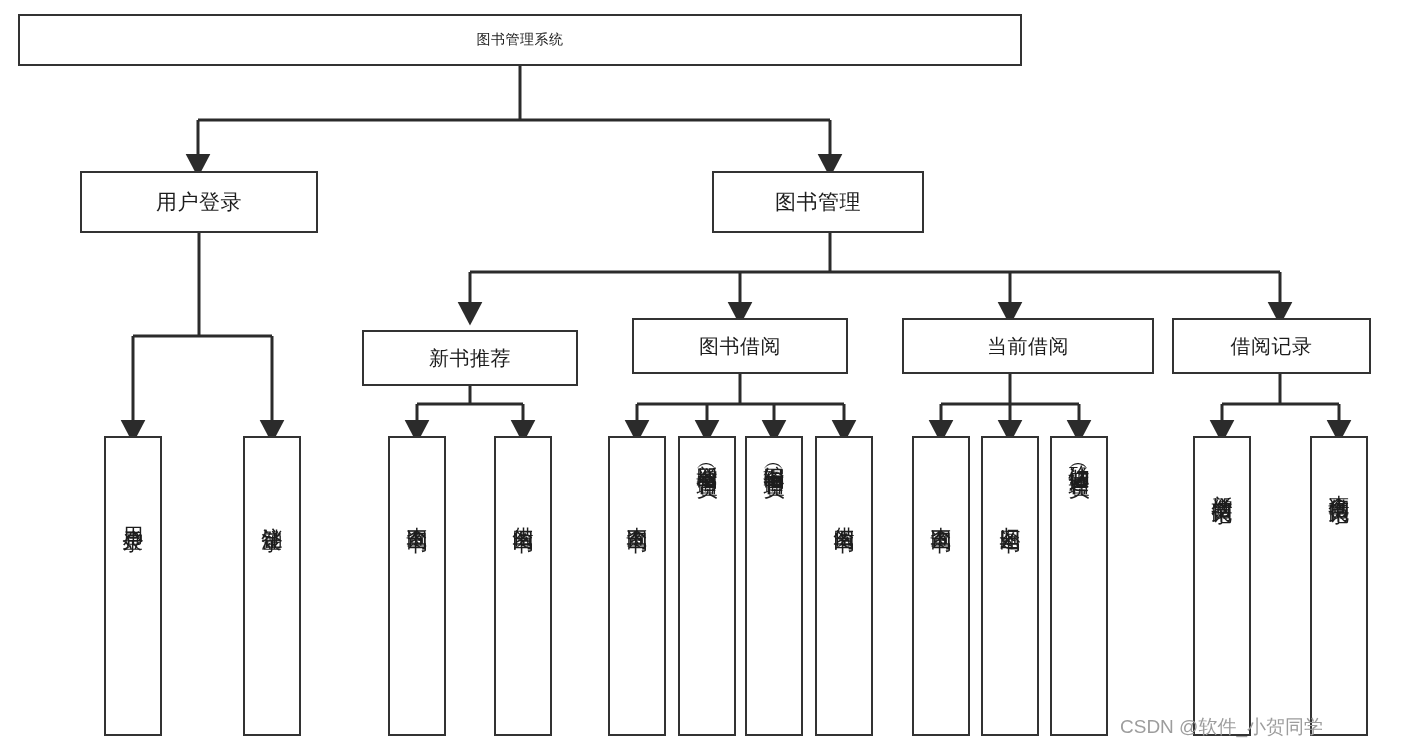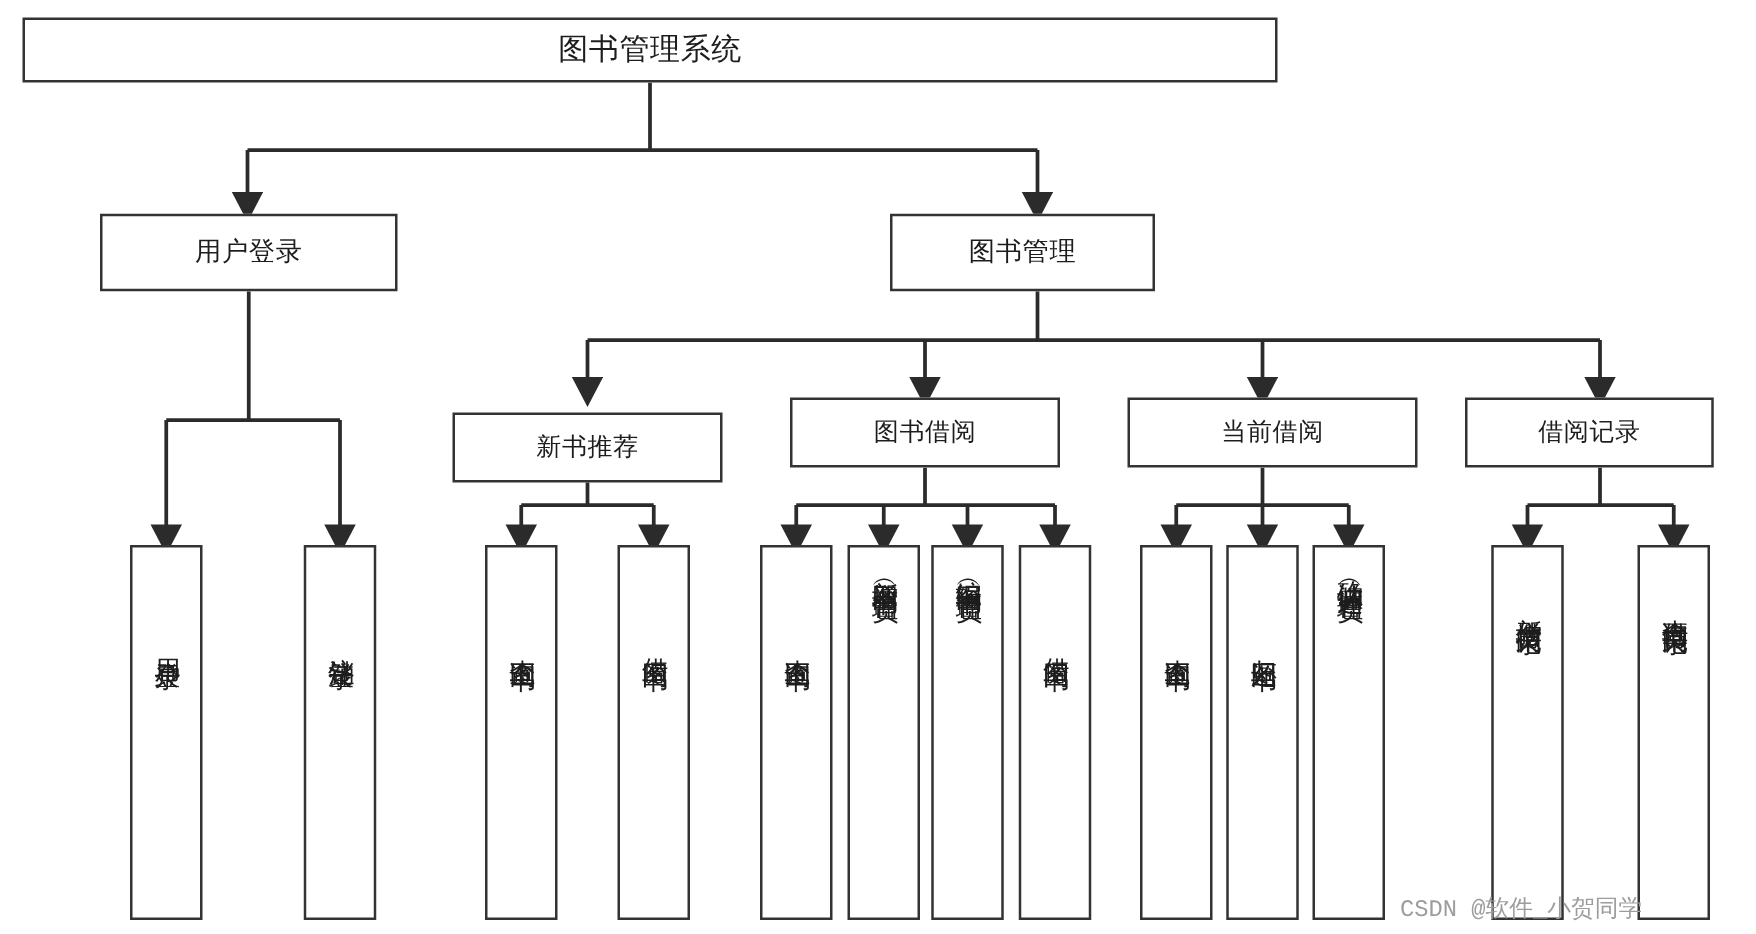--- a/index.html
+++ b/index.html
@@ -37,21 +37,21 @@
     justify-content: center;
     color: #1d1d1d;
     z-index: 2;
   }
   .node .label {
     display: block;
     text-align: center;
     line-height: 1.12;
     letter-spacing: 0.5px;
   }
-  .node.root .label { font-size: 24px; }
+  .node.root .label { font-size: 14px; }
   .node.lvl2 .label { font-size: 21px; }
   .node.lvl3 .label { font-size: 20px; }
 
   .node.leaf {
     align-items: flex-start;
     justify-content: center;
     padding-top: 10px;
   }
   .node.leaf .label {
     writing-mode: vertical-rl;
@@ -136,21 +136,21 @@
   <div class="node lvl2" style="left:712px; top:171px; width:212px; height:62px;">
     <span class="label">图书管理</span>
   </div>
 
   <div class="node lvl3" style="left:362px; top:330px; width:216px; height:56px;">
     <span class="label">新书推荐</span>
   </div>
   <div class="node lvl3" style="left:632px; top:318px; width:216px; height:56px;">
     <span class="label">图书借阅</span>
   </div>
-  <div class="node lvl3" style="left:902px; top:318px; width:232px; height:56px;">
+  <div class="node lvl3" style="left:902px; top:318px; width:252px; height:56px;">
     <span class="label">当前借阅</span>
   </div>
   <div class="node lvl3" style="left:1172px; top:318px; width:199px; height:56px;">
     <span class="label">借阅记录</span>
   </div>
 
   <div class="node leaf" style="left:104px; top:436px; width:58px; height:300px; padding-top:72px;">
     <span class="label">用户登录</span>
   </div>
   <div class="node leaf" style="left:243px; top:436px; width:58px; height:300px; padding-top:72px;">
@@ -187,15 +187,15 @@
     <span class="label">确认归还（管理员）</span>
   </div>
 
   <div class="node leaf" style="left:1193px; top:436px; width:58px; height:300px; padding-top:40px;">
     <span class="label">新增借阅记录</span>
   </div>
   <div class="node leaf" style="left:1310px; top:436px; width:58px; height:300px; padding-top:40px;">
     <span class="label">查询借阅记录</span>
   </div>
 
-  <div class="watermark" style="left:1120px; top:714px;font-family:Liberation Mono, monospace;">CSDN @软件_小贺同学</div>
+  <div class="watermark" style="left:1120px; top:714px;">CSDN @软件_小贺同学</div>
 
 </div>
 
 </body></html>

